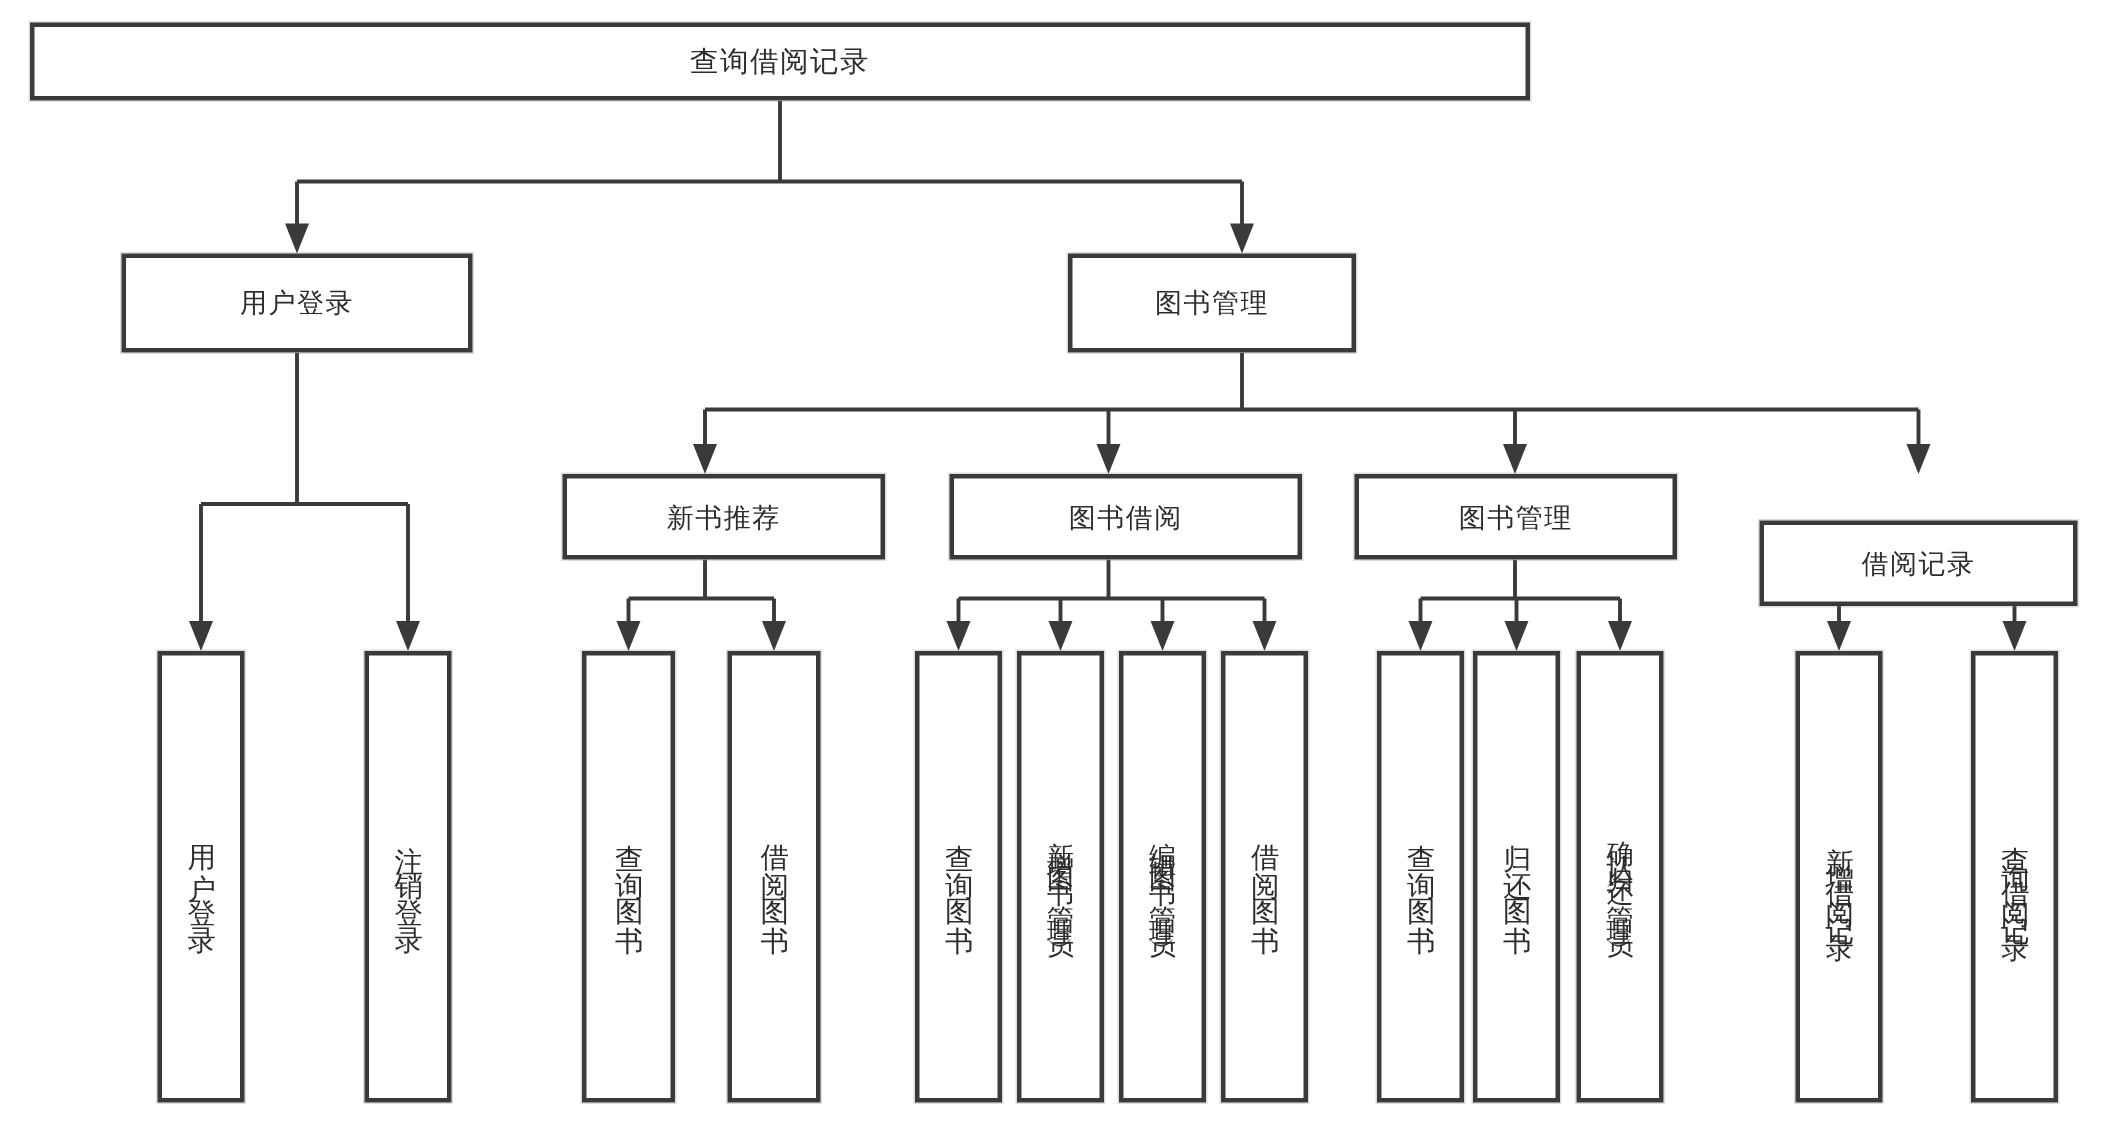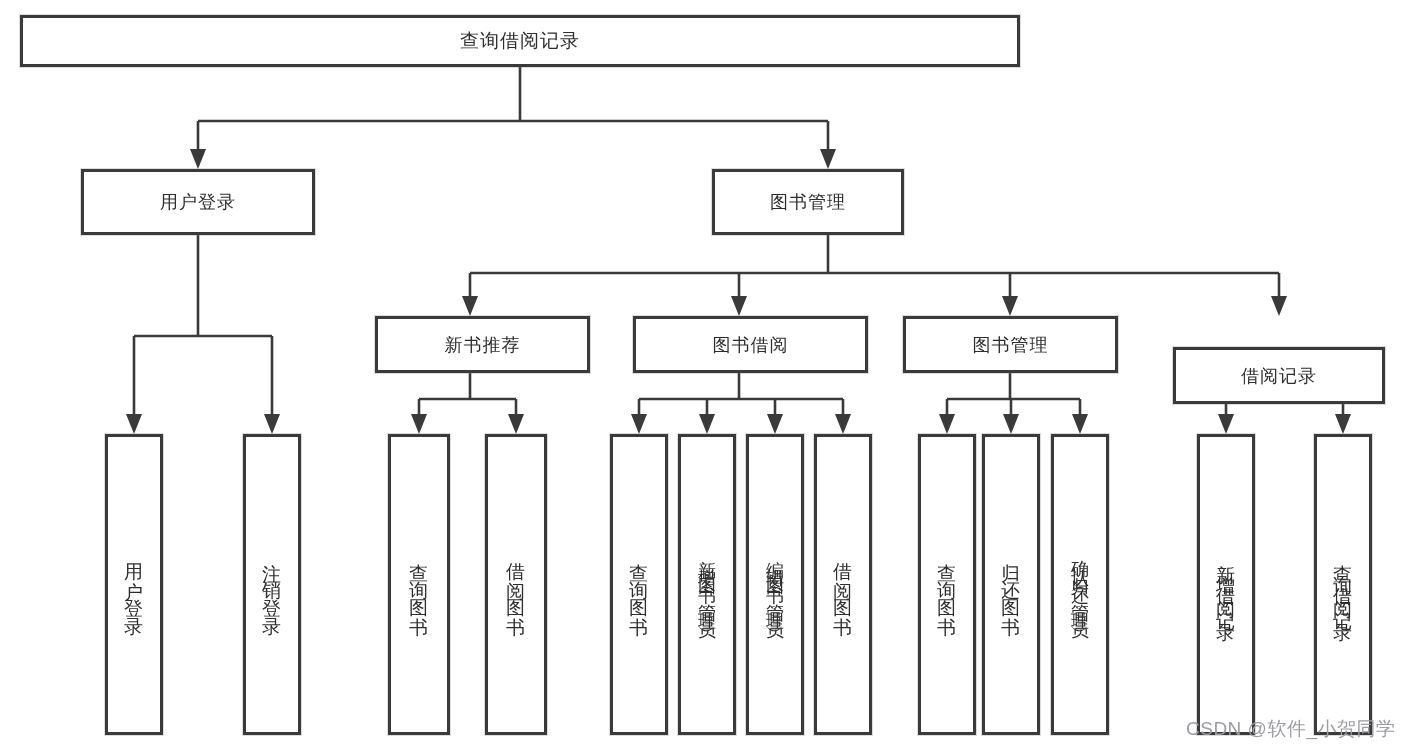--- a/index.html
+++ b/index.html
@@ -194,15 +194,14 @@
     <span class="vlabel len9">确认归还（管理员）</span>
   </div>
 
   <div class="box leaf" style="left:1197px; top:434px; width:58px; height:301px;">
     <span class="vlabel len6">新增借阅记录</span>
   </div>
   <div class="box leaf" style="left:1314px; top:434px; width:58px; height:301px;">
     <span class="vlabel len6">查询借阅记录</span>
   </div>
 
-  <div class="watermark">CSDN @软件_小贺同学</div>
 
 </div>
 
 </body></html>

